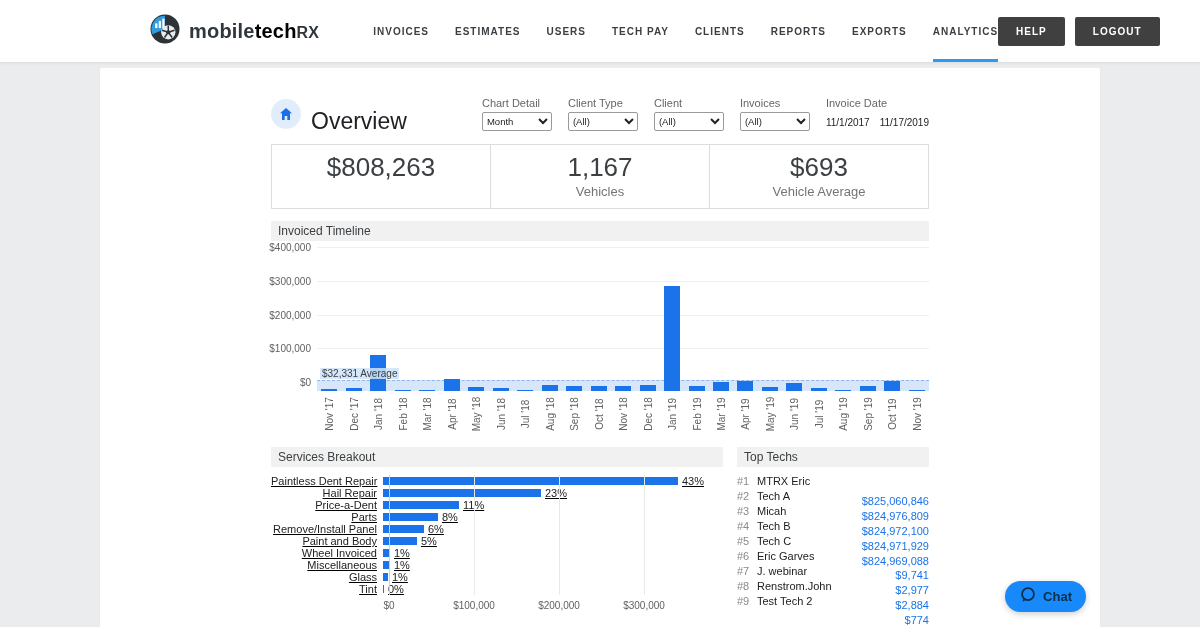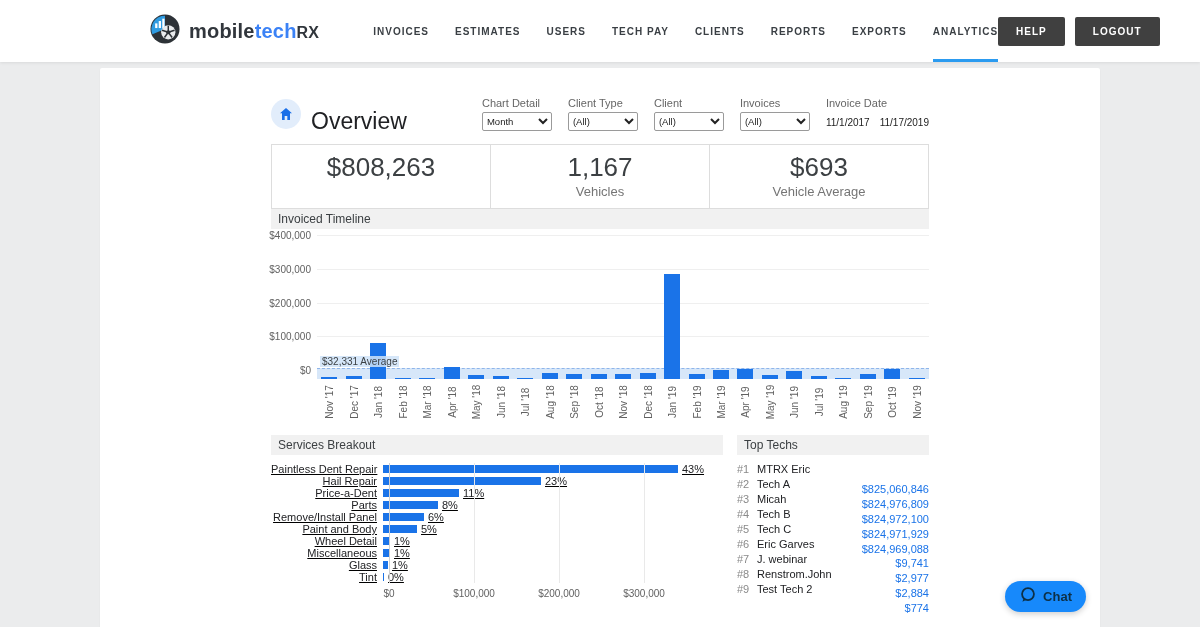--- a/index.html
+++ b/index.html
@@ -4,21 +4,21 @@
 <style>
   * { box-sizing: border-box; margin: 0; padding: 0; }
   html,body { width:1200px; height:627px; overflow:hidden; }
   body { background:#ebeced; font-family:"Liberation Sans", sans-serif; }
 
   
   .topnav { background:#fff; height:62px; box-shadow:0 1px 3px rgba(0,0,0,.08); position:relative; z-index:5; }
   .topnav-inner { width:1000px; height:100%; margin:0 auto; padding:0 50px; display:flex; align-items:center; }
   .brand { display:flex; align-items:center; gap:9px; }
   .brand-text { font-size:20px; font-weight:bold; letter-spacing:.2px; color:#31363c; white-space:nowrap; }
-  .brand-text .t-blue { color:#3b82f6; }
+  .brand-text .t-blue { color:#000000; }
   .brand-text .t-rx { font-size:16px; }
   .nav-items { display:flex; gap:26px; margin-left:54px; height:100%; align-items:center; }
   .nav-item { font-size:10px; font-weight:bold; letter-spacing:1px; color:#3a3f44; cursor:pointer;
               height:100%; display:flex; align-items:center; position:relative; white-space:nowrap; }
   .nav-item.active::after { content:""; position:absolute; left:0; right:0; bottom:0; height:3px; background:#2b9bf0; }
   .nav-buttons { margin-left:auto; display:flex; gap:10px; }
   .nav-btn { background:#404040; color:#fff; font-size:10px; font-weight:bold; letter-spacing:1px;
              padding:9px 18px; border:none; border-radius:2px; cursor:pointer; font-family:inherit; }
 
   
@@ -40,21 +40,21 @@
 
   
   .stats-row { display:flex; border:1px solid #ddd; margin-top:9px; }
   .stat-cell { flex:1; text-align:center; padding:7px 0 9px; }
   .stat-cell + .stat-cell { border-left:1px solid #ddd; }
   .stat-value { font-size:26px; color:#3c4043; }
   .stat-label { font-size:13px; color:#757575; margin-top:1px; }
 
   
   .section-bar { background:#f1f1f1; font-size:12px; color:#3c4043; padding:3px 7px; }
-  .tl-section { }
+  .tl-section { margin-top:12px; }
 
   
   .tl-chart { display:flex; margin-top:6px; }
   .tl-yaxis { width:46px; position:relative; height:135px; }
   .tl-ylabel { position:absolute; right:6px; font-size:10px; color:#616161; white-space:nowrap; }
   .tl-plot { flex:1; position:relative; height:144px; }
   .tl-grid { position:absolute; left:0; right:0; height:1px; background:#efefef; }
   .tl-band { position:absolute; left:0; right:0; bottom:0; background:#d7e7f9; border-top:1px dashed #8fb5ea; }
   .tl-avg { position:absolute; left:3px; font-size:10px; color:#3c4043; background:rgba(207,227,248,.85); padding:0 2px; white-space:nowrap; z-index:3; }
   .tl-bars { position:absolute; left:0; right:0; bottom:0; top:0; display:flex; align-items:flex-end; z-index:2; }
@@ -409,21 +409,21 @@
                 </div>
               </div>
               <div class="sv-row">
                 <div class="sv-label">Paint and Body</div>
                 <div class="sv-track">
                   <div class="sv-bar" style="width: 34px; background: rgb(26, 115, 232);"></div>
                   <span class="sv-pct">5%</span>
                 </div>
               </div>
               <div class="sv-row">
-                <div class="sv-label">Wheel Detail</div>
+                <div class="sv-label">Wheel Invoiced</div>
                 <div class="sv-track">
                   <div class="sv-bar" style="width: 7px; background: rgb(26, 115, 232);"></div>
                   <span class="sv-pct">1%</span>
                 </div>
               </div>
               <div class="sv-row">
                 <div class="sv-label">Miscellaneous</div>
                 <div class="sv-track">
                   <div class="sv-bar" style="width: 7px; background: rgb(26, 115, 232);"></div>
                   <span class="sv-pct">1%</span>

